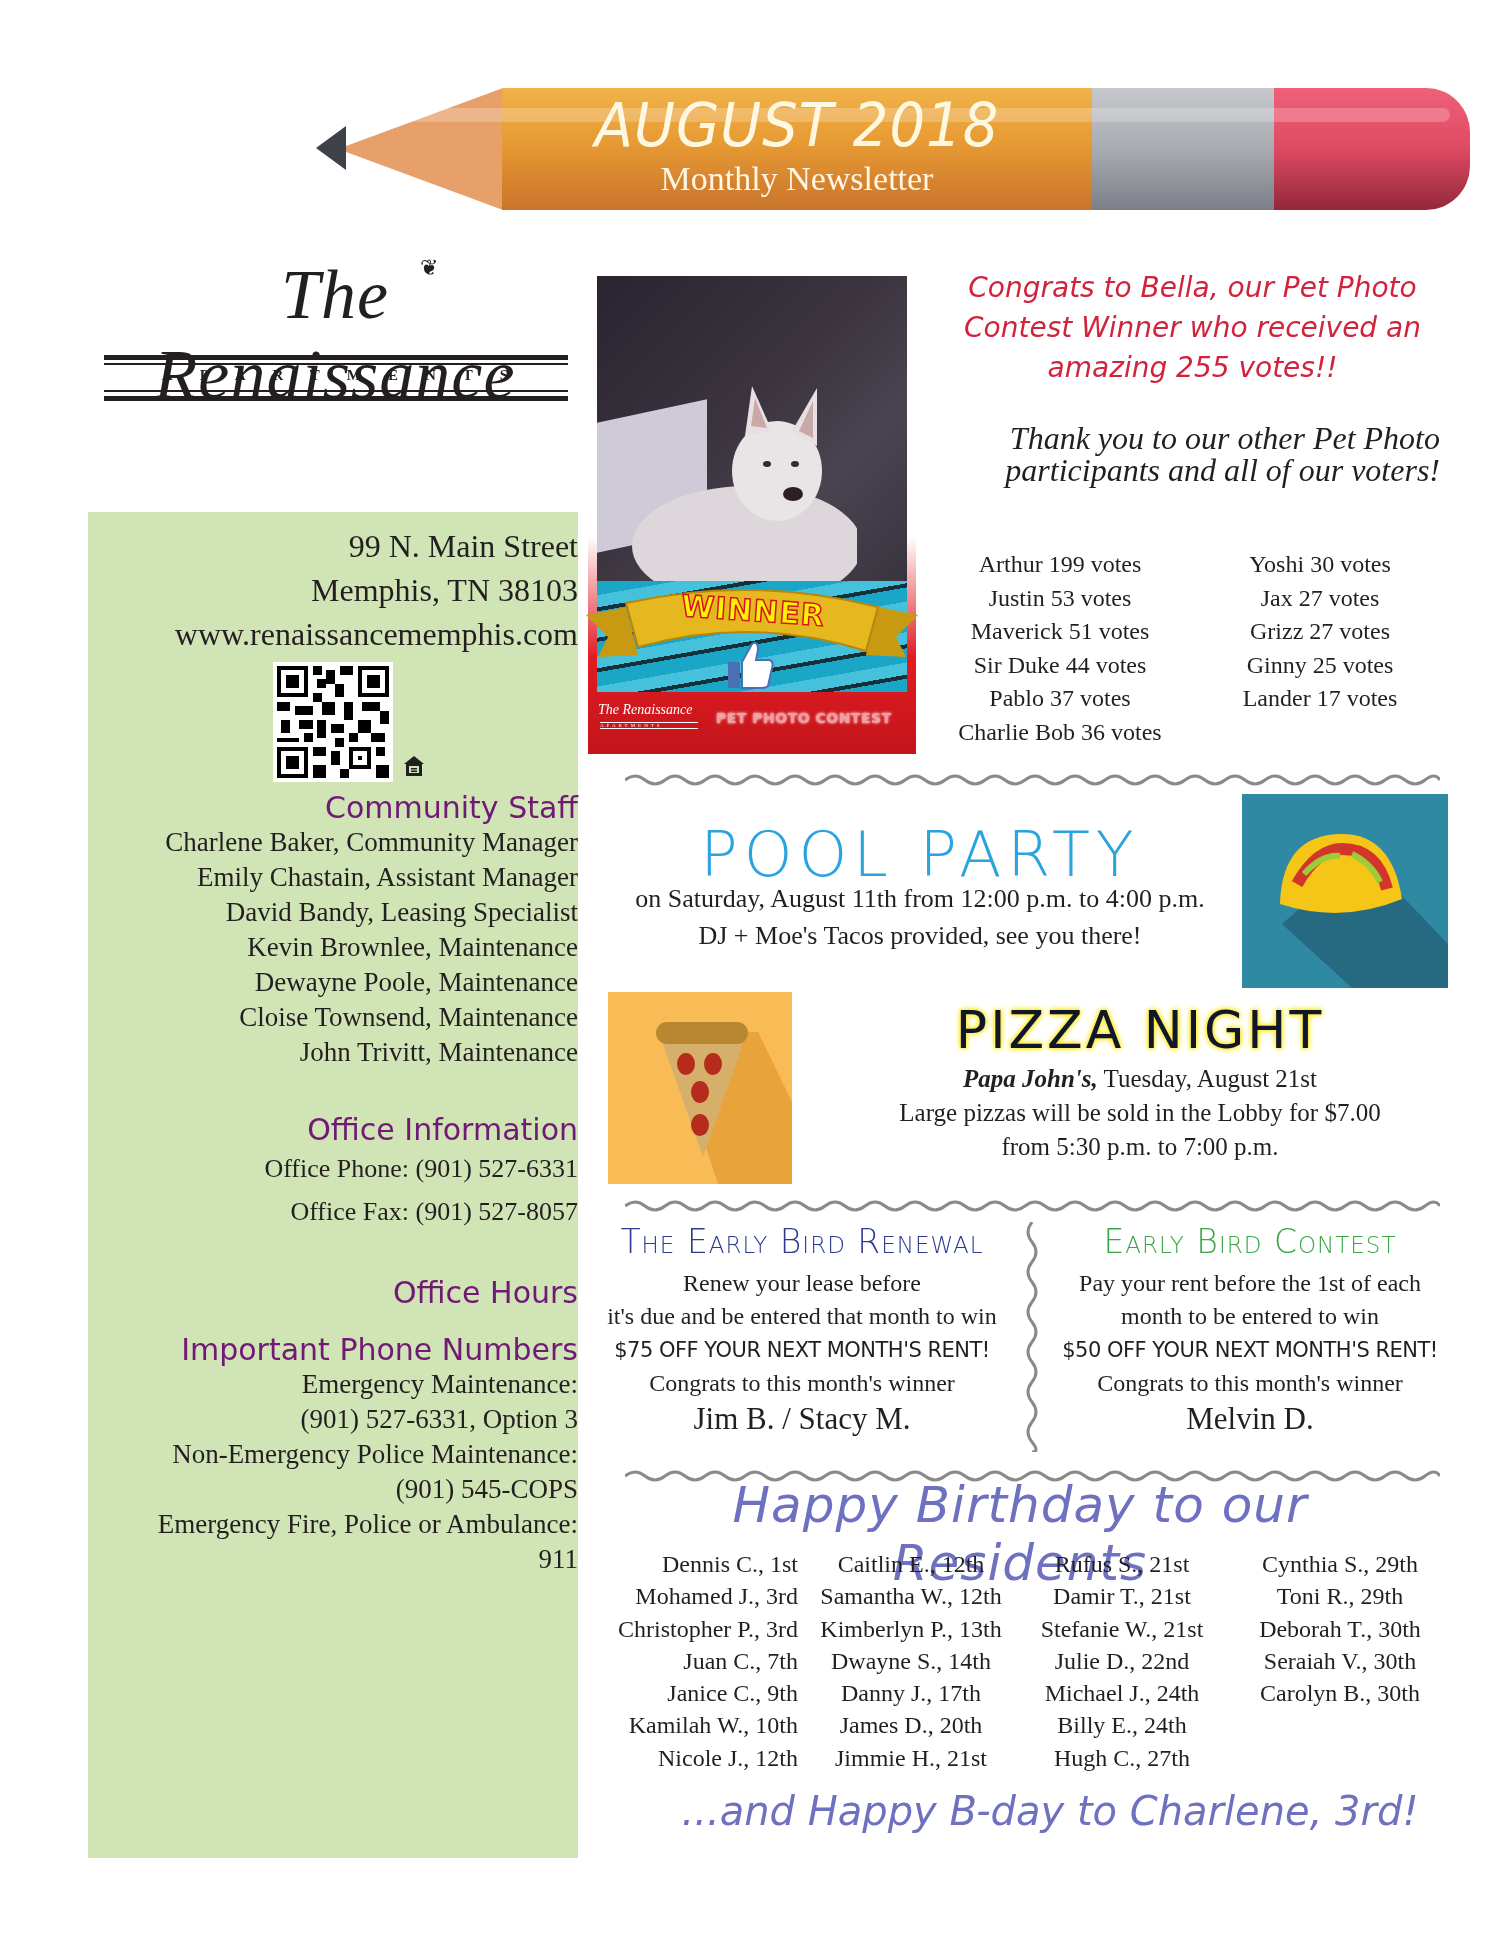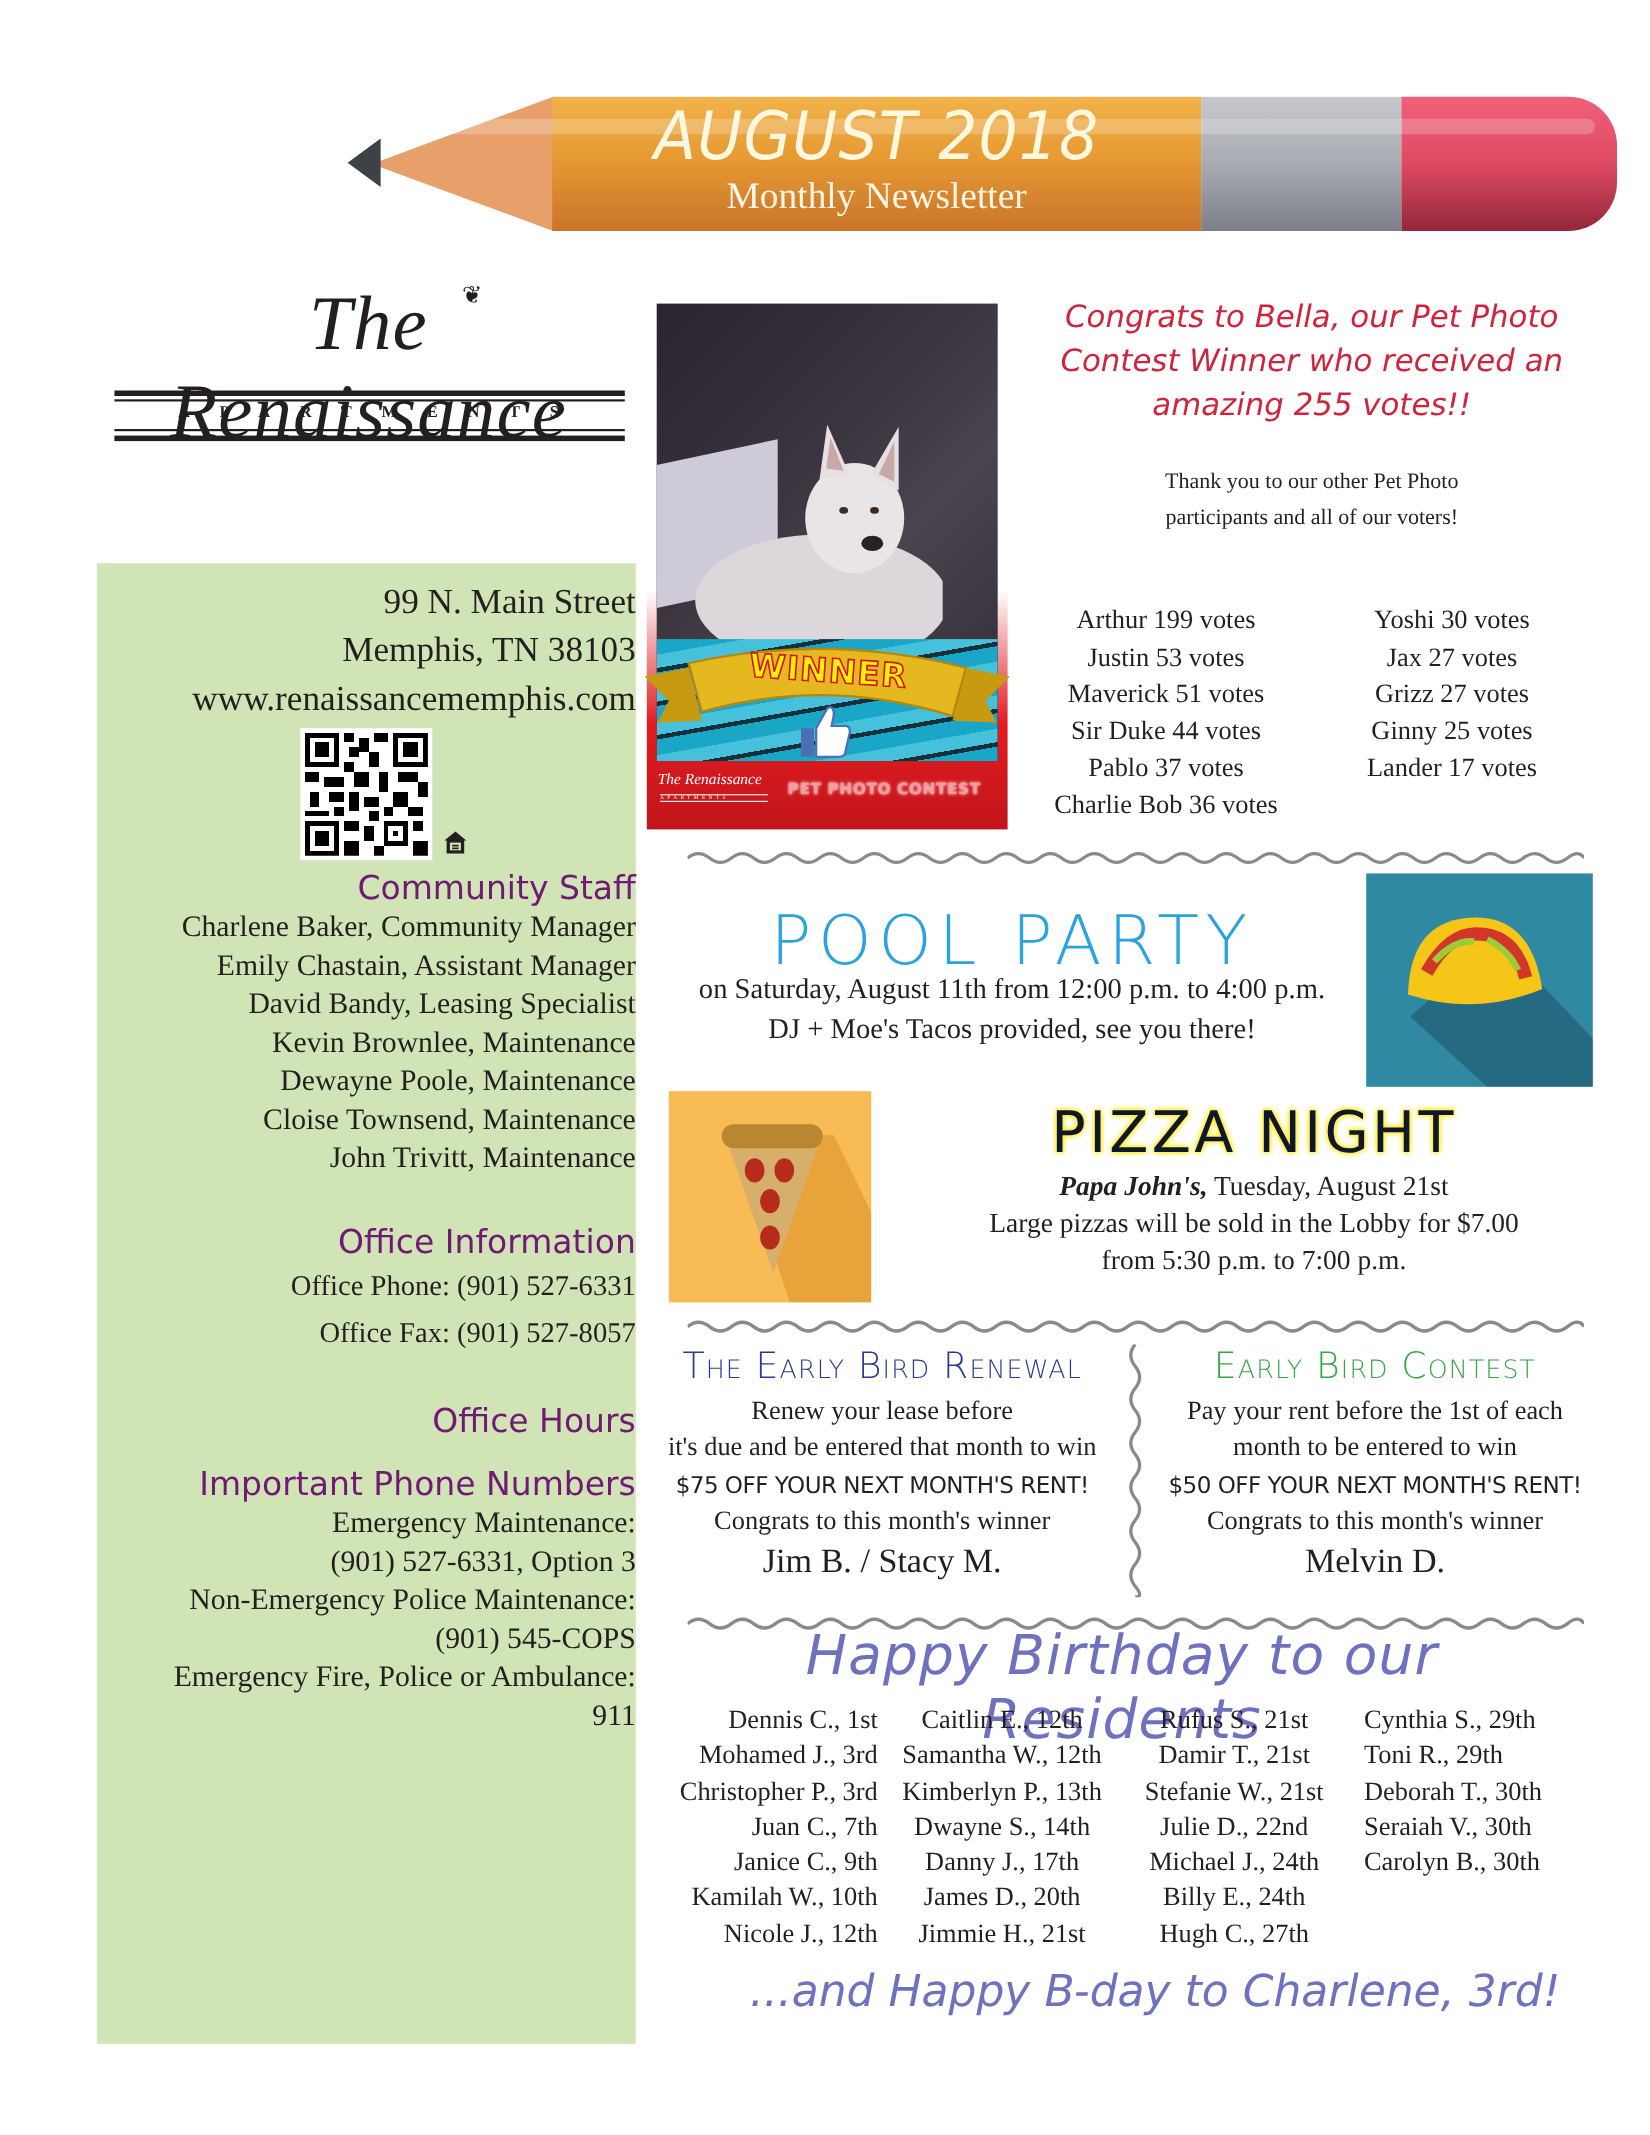--- a/index.html
+++ b/index.html
@@ -60,22 +60,22 @@
     font-family: "DejaVu Sans", sans-serif; font-weight: bold; font-size: 30px; color: #fff200;
     -webkit-text-stroke: 1.5px #d4161b; transform: rotate(4deg); letter-spacing: 1px; }
   .thumbs { position: absolute; left: 140px; top: 370px; width: 46px; height: 50px; }
   .pet-card .mini-logo { position: absolute; left: 10px; top: 432px; font-style: italic; font-size: 14px; color: #fff; }
   .pet-card .mini-apt { position: absolute; left: 12px; top: 452px; font-size: 5px; color: #fff; letter-spacing: 3px; border-top: 1px solid #fff; border-bottom: 1px solid #fff; width: 98px; }
   .pet-card .contest { position: absolute; left: 128px; top: 440px; font-family: "DejaVu Sans", sans-serif; font-weight: bold; font-size: 14px; color: #f49b9d; text-shadow: 0 0 3px #fff; letter-spacing: 0.5px; }
 
   
   .congrats { position: absolute; left: 945px; top: 268px; width: 495px; text-align: center;
     font-family: "DejaVu Sans", sans-serif; font-weight: 300; font-size: 28px; line-height: 40px; color: #d1233c; font-style: italic; }
-  .thanks { position: absolute; left: 945px; top: 422px; width: 495px; text-align: center;
-    font-size: 20px; line-height: 32px; }
+  .thanks { position: absolute; left: 945px; top: 422px; width: 495px; text-align: right;
+    font-style: italic; font-size: 32px; line-height: 32px; }
   .votes { position: absolute; top: 548px; font-size: 24px; line-height: 33.5px; text-align: center; }
   .votes.col1 { left: 945px; width: 230px; }
   .votes.col2 { left: 1220px; width: 200px; }
 
   
   .wave { position: absolute; height: 16px; }
   .wave svg { width: 100%; height: 16px; display: block; }
 
   
   .pool-title { position: absolute; left: 605px; top: 818px; width: 630px; text-align: center;
@@ -104,21 +104,21 @@
   .eb.right .t.just { text-align: justify; text-align-last: center; padding: 0 12px; }
   .vwave { position: absolute; left: 1024px; top: 1222px; width: 16px; height: 230px; }
 
   
   .bday-title { position: absolute; left: 600px; top: 1476px; width: 840px; text-align: center;
     font-family: "DejaVu Sans", sans-serif; font-weight: 200; font-size: 50px; color: #6e71bf; font-style: italic; letter-spacing: 1px; }
   .bday-col { position: absolute; top: 1548px; font-size: 24px; line-height: 32.3px; }
   .bday-col.c1 { left: 588px; width: 210px; text-align: right; }
   .bday-col.c2 { left: 800px; width: 222px; text-align: center; }
   .bday-col.c3 { left: 1022px; width: 200px; text-align: center; }
-  .bday-col.c4 { left: 1240px; width: 200px; text-align: left; }
+  .bday-col.c4 { left: 1240px; width: 200px; text-align: center; }
   .bday-extra { position: absolute; left: 660px; top: 1788px; width: 780px; text-align: center;
     font-family: "DejaVu Sans", sans-serif; font-weight: 200; font-size: 40px; color: #6e71bf; font-style: italic; }
 </style>
 </head>
 <body>
 
 <div class="pencil">
   <div class="tip-wood"></div>
   <div class="tip-lead"></div>
   <div class="body"></div>

